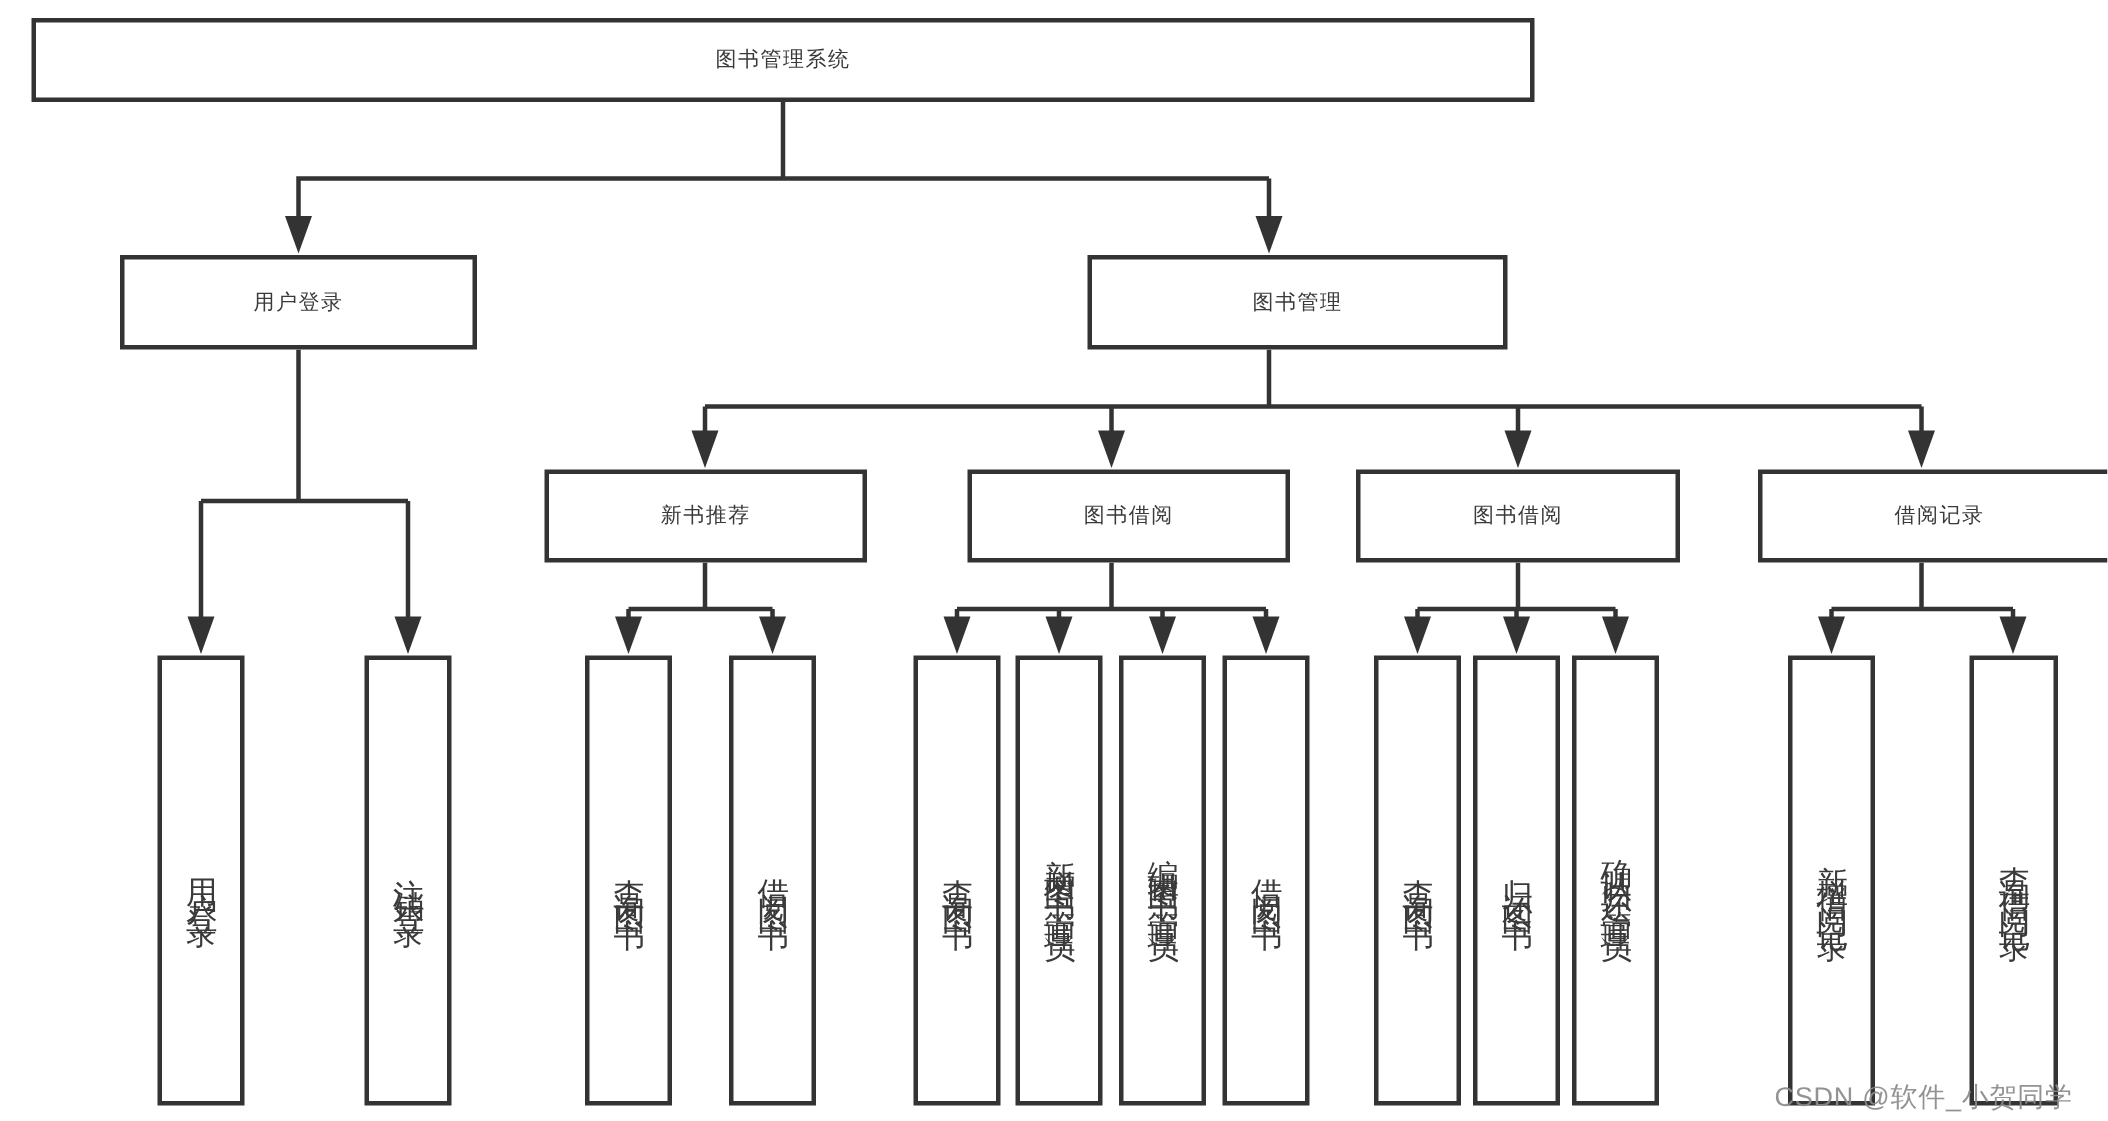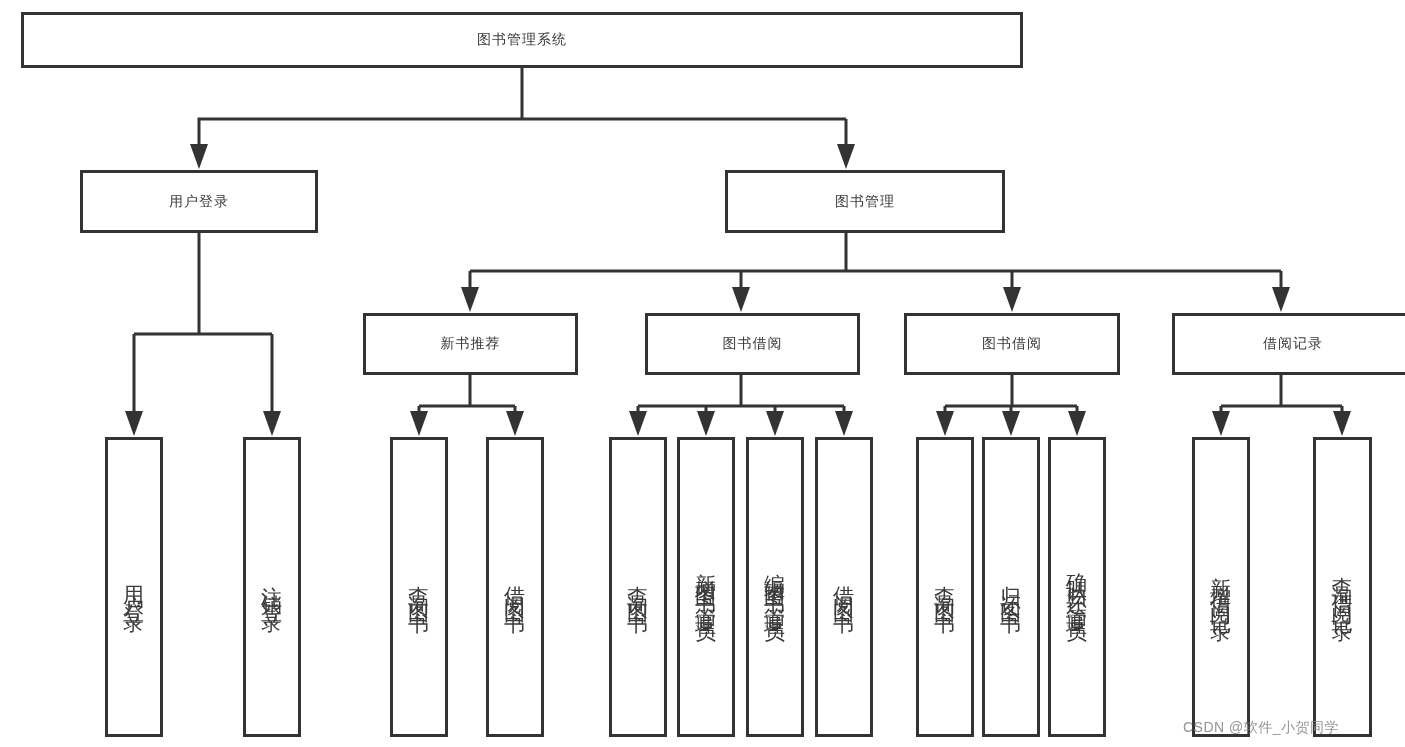--- a/index.html
+++ b/index.html
@@ -15,21 +15,21 @@
     position:absolute;box-sizing:border-box;border:3px solid #333333;background:#ffffff;
     display:flex;align-items:center;justify-content:center;z-index:2;
   }
   .vbox .vtext{
     writing-mode:vertical-rl;text-orientation:upright;
     font-size:21px;color:#3a3a3a;letter-spacing:9px;line-height:1;
   }
   .vbox .vtext.tight{letter-spacing:7px;}
   #watermark{
     position:absolute;left:1183px;top:719px;z-index:3;
-    font-size:14px;color:rgba(138,138,138,0.92);white-space:nowrap;letter-spacing:0.5px;
+    font-size:18px;color:rgba(138,138,138,0.92);white-space:nowrap;letter-spacing:0.5px;
   }
 </style>
 </head>
 <body>
 
 <div id="canvas">
 
   <svg id="connectors" width="1405" height="747" viewBox="0 0 1405 747" xmlns="http://www.w3.org/2000/svg">
     <g stroke="#333333" stroke-width="3" fill="none">
 

